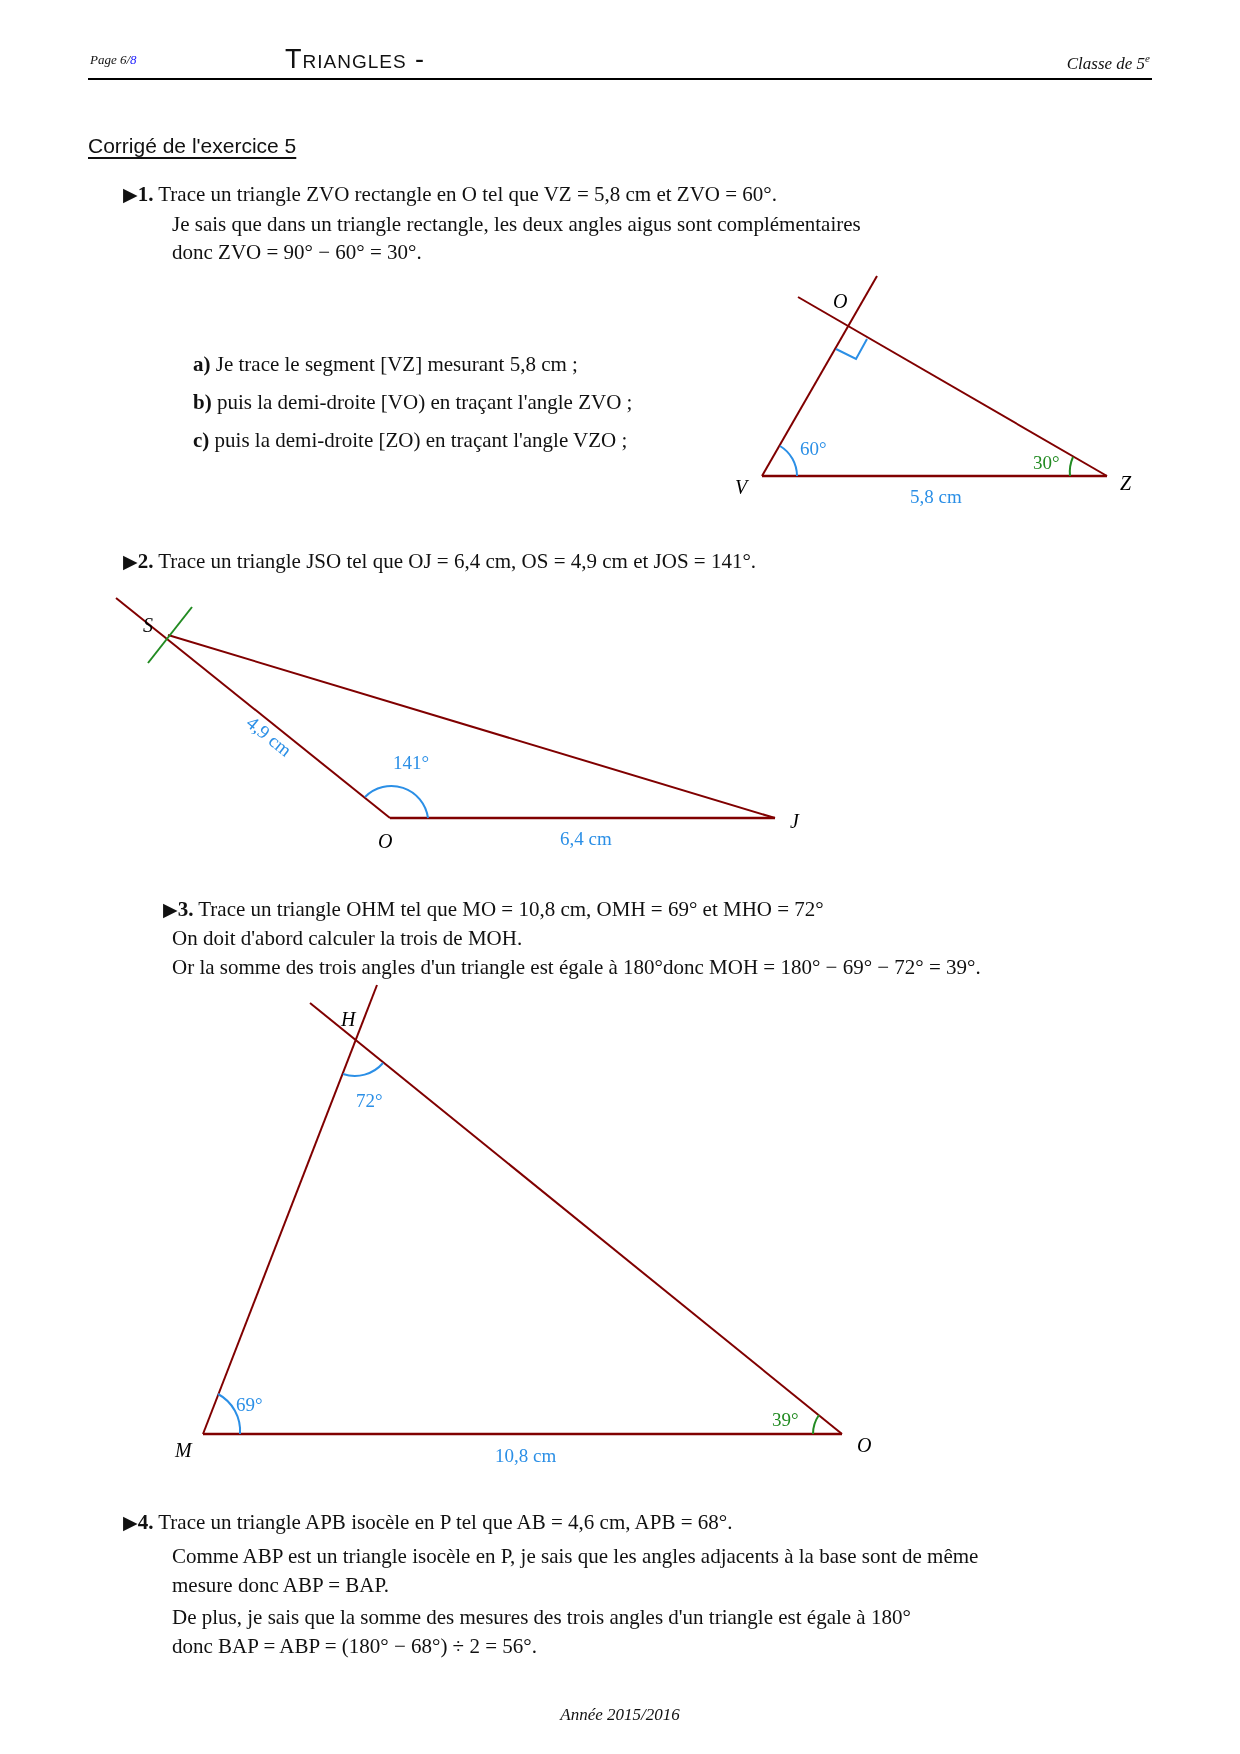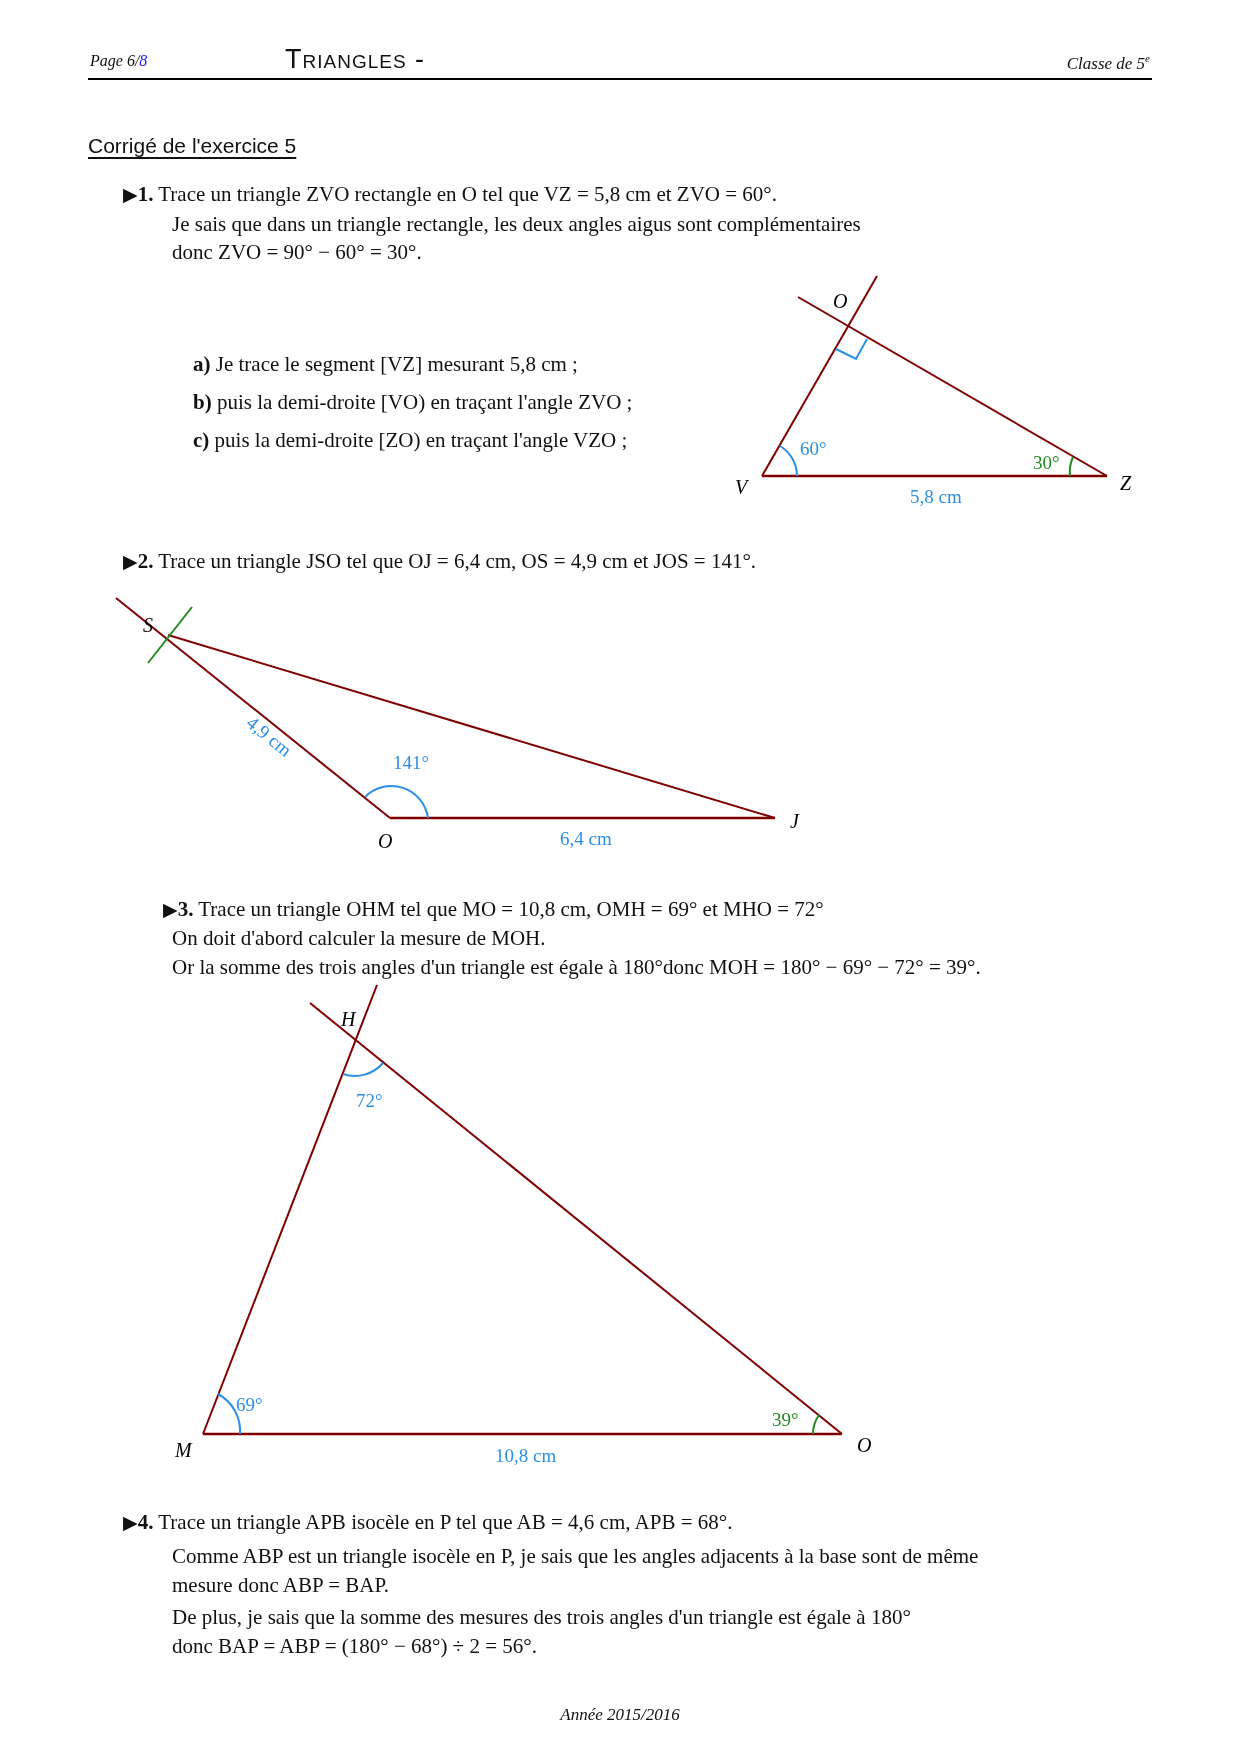--- a/index.html
+++ b/index.html
@@ -1,19 +1,19 @@
 <!DOCTYPE html>
 <html><head>
 <meta charset="utf-8">
 <style>
   html, body { margin:0; padding:0; background:#ffffff; }
   body { width:1240px; height:1754px; position:relative; overflow:hidden;
          font-family:"DejaVu Serif","Liberation Serif",serif; color:#111; }
   .abs { position:absolute; }
-  .hdr-left { left:90px; top:52px; font-size:16px; font-style:italic; font-family:"Liberation Serif",serif; }
+  .hdr-left { left:90px; top:52px; font-size:13px; font-style:italic; font-family:"Liberation Serif",serif; }
   .hdr-left .link { color:#1a1aff; }
   .hdr-title { left:285px; top:44px; font-size:27px; font-family:Liberation Sans, sans-serif; letter-spacing:1px; font-variant:small-caps; }
   .hdr-right { right:90px; top:52px; font-size:17px; font-style:italic; font-family:"Liberation Serif",serif; }
   .hdr-right sup { font-size:11px; }
   .hdr-rule { left:88px; top:78px; width:1064px; height:2px; background:#000; }
   .section-title { left:88px; top:134px; font-family:"Liberation Sans",sans-serif; font-size:21px; text-decoration:underline; text-underline-offset:4px; text-decoration-thickness:2px; }
   .txt { font-family:"Liberation Serif",serif; font-size:21px; white-space:nowrap;margin-left:26px; }
   .num { font-weight:bold; }
   .bullet { font-size:19px; }
   .sublbl { font-weight:bold; }
@@ -103,21 +103,21 @@
 
 <div class="abs txt" style="left:97px; top:549px;">
   <span class="bullet">▶</span><span class="num">2.</span>
   <span>Trace un triangle JSO tel que OJ = 6,4 cm, OS = 4,9 cm et JOS = 141°.</span>
 </div>
 
 <div class="abs txt" style="left:97px; top:897px;padding-left:40px;">
   <span class="bullet">▶</span><span class="num">3.</span>
   <span>Trace un triangle OHM tel que MO = 10,8 cm, OMH = 69° et MHO = 72°</span>
 </div>
-<div class="abs txt" style="left:146px; top:926px;">On doit d'abord calculer la mesure de MOH.</div>
+<div class="abs txt" style="left:146px; top:926px;">On doit d'abord calculer la trois de MOH.</div>
 <div class="abs txt" style="left:146px; top:955px;">Or la somme des trois angles d'un triangle est égale à 180°donc MOH = 180° − 69° − 72° = 39°.</div>
 
 <div class="abs txt" style="left:97px; top:1510px;">
   <span class="bullet">▶</span><span class="num">4.</span>
   <span>Trace un triangle APB isocèle en P tel que AB = 4,6 cm, APB = 68°.</span>
 </div>
 <div class="abs txt" style="left:146px; top:1544px;">Comme ABP est un triangle isocèle en P, je sais que les angles adjacents à la base sont de même</div>
 <div class="abs txt" style="left:146px; top:1573px;">mesure donc ABP = BAP.</div>
 <div class="abs txt" style="left:146px; top:1605px;">De plus, je sais que la somme des mesures des trois angles d'un triangle est égale à 180°</div>
 <div class="abs txt" style="left:146px; top:1634px;">donc BAP = ABP = (180° − 68°) ÷ 2 = 56°.</div>

